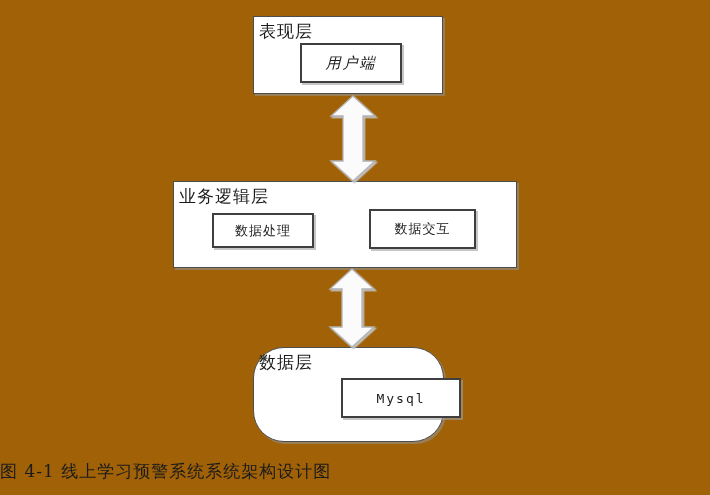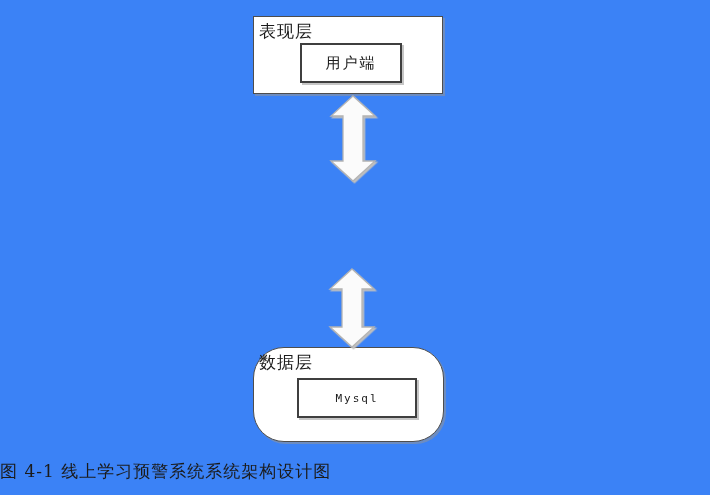--- a/index.html
+++ b/index.html
@@ -4,21 +4,21 @@
 <style>
   html, body {
     margin: 0;
     padding: 0;
     background: #ffffff;
   }
   .stage {
     position: relative;
     width: 710px;
     height: 495px;
-    background: #3b82f6;
+    background: #a16207;
     overflow: hidden;
     font-family: "DejaVu Serif", "Liberation Serif", serif;
     color: #1b1b1b;
   }
   .layer-box {
     position: absolute;
     background: #ffffff;
     border: 1px solid #4d4d4d;
     box-shadow: 2px 2px 0 rgba(150,150,150,0.55);
     box-sizing: border-box;
@@ -36,26 +36,27 @@
     position: absolute;
     background: #ffffff;
     border: 2px solid #3f3f3f;
     box-shadow: 2px 2px 0 rgba(160,160,160,0.6);
     box-sizing: border-box;
     display: flex;
     align-items: center;
     justify-content: center;
     white-space: nowrap;
   }
-  .comp-lg { font-size: 15px; letter-spacing: 2px; }
+  .comp-lg { font-size: 15px; letter-spacing: 2px; font-style: italic; }
   .comp-sm { font-size: 13px; letter-spacing: 1px; }
   .comp-mono {
     font-family: "DejaVu Sans Mono", "Liberation Mono", monospace;
-    font-size: 11px;
+    font-size: 13px;
     letter-spacing: 2px;
+    margin-left: 44px;
   }
   
   .layer-presentation { left: 253px; top: 16px;  width: 190px; height: 78px; }
   .box-client         { left: 46px;  top: 26px;  width: 102px; height: 40px; }
   
   .layer-business     { left: 173px; top: 181px; width: 344px; height: 87px; }
   .box-data-process   { left: 38px;  top: 31px;  width: 102px; height: 35px; }
   .box-data-exchange  { left: 195px; top: 27px;  width: 107px; height: 40px; }
   
   .layer-data         { left: 253px; top: 347px; width: 191px; height: 95px; border-radius: 31px; }
@@ -84,20 +85,29 @@
 
 <div class="stage">
 
   <div class="layer-box layer-presentation">
     <div class="layer-label">表现层</div>
     <div class="component-box box-client comp-lg">
       <span>用户端</span>
     </div>
   </div>
 
+  <div class="layer-box layer-business">
+    <div class="layer-label">业务逻辑层</div>
+    <div class="component-box box-data-process comp-sm">
+      <span>数据处理</span>
+    </div>
+    <div class="component-box box-data-exchange comp-sm">
+      <span>数据交互</span>
+    </div>
+  </div>
 
   <div class="layer-box layer-data">
     <div class="layer-label">数据层</div>
     <div class="component-box box-mysql comp-mono">
       <span>Mysql</span>
     </div>
   </div>
 
   <svg class="arrow-layer" viewBox="0 0 710 495" xmlns="http://www.w3.org/2000/svg">
     <defs>

